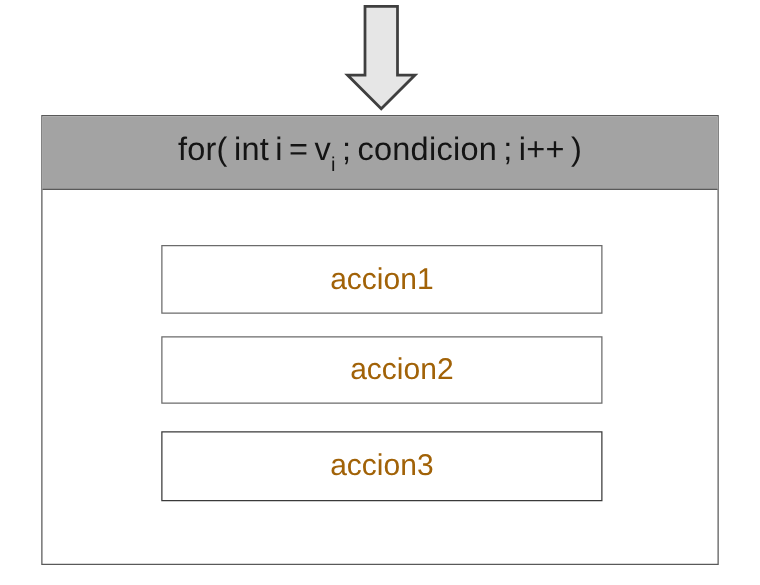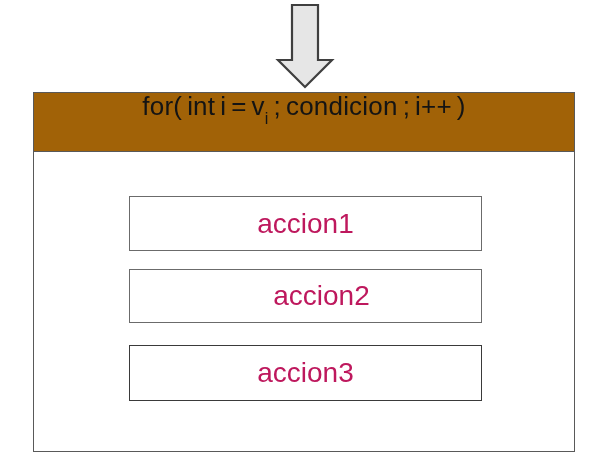--- a/index.html
+++ b/index.html
@@ -52,22 +52,23 @@
     border: 1.6px solid #595959;
     background: #ffffff;
   }
 
   
   .loop-header {
     box-sizing: border-box;
     height: 59px;
     border-bottom: 1.6px solid #595959;
     display: flex;
+    align-items: center;
     justify-content: center;
-    background: #a16207;
+    background: #a3a3a3;
   }
   .loop-header-text {
     font-size: 26px;
     line-height: 1;
     letter-spacing: 0.2px;
     white-space: nowrap;
     color: #141414;
   }
   .loop-header-text .sub {
     font-size: 16px;
@@ -97,23 +98,23 @@
     background: #ffffff;
     display: flex;
     align-items: center;
     justify-content: center;
   }
   .action-box.n1 { top: 44px;  height: 55px; }
   .action-box.n2 { top: 117px; height: 54px; padding-left: 32px; }
   .action-box.n3 { top: 193px; height: 56px; border-color: #3a3a3a; }
 
   .action-label {
-    font-size: 28px;
+    font-size: 24px;
     line-height: 1;
-    color: #be185d;
+    color: #a16207;
     white-space: nowrap;
   }
 </style>
 </head>
 <body>
 
 <div id="diagram">
 
   <div class="entry-arrow">
     <svg viewBox="0 0 58 86" preserveAspectRatio="none" aria-hidden="true">

